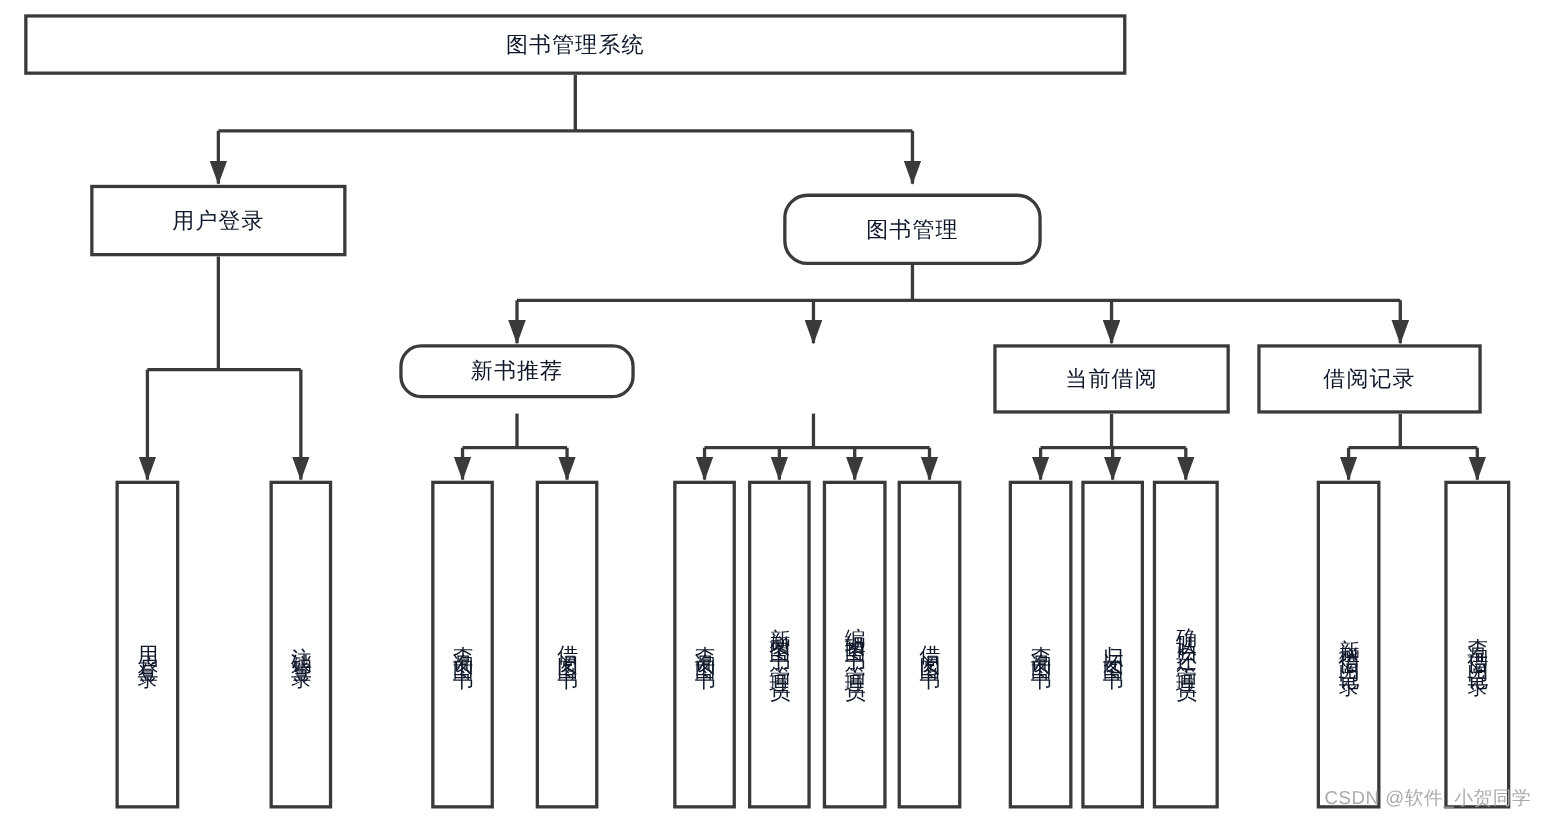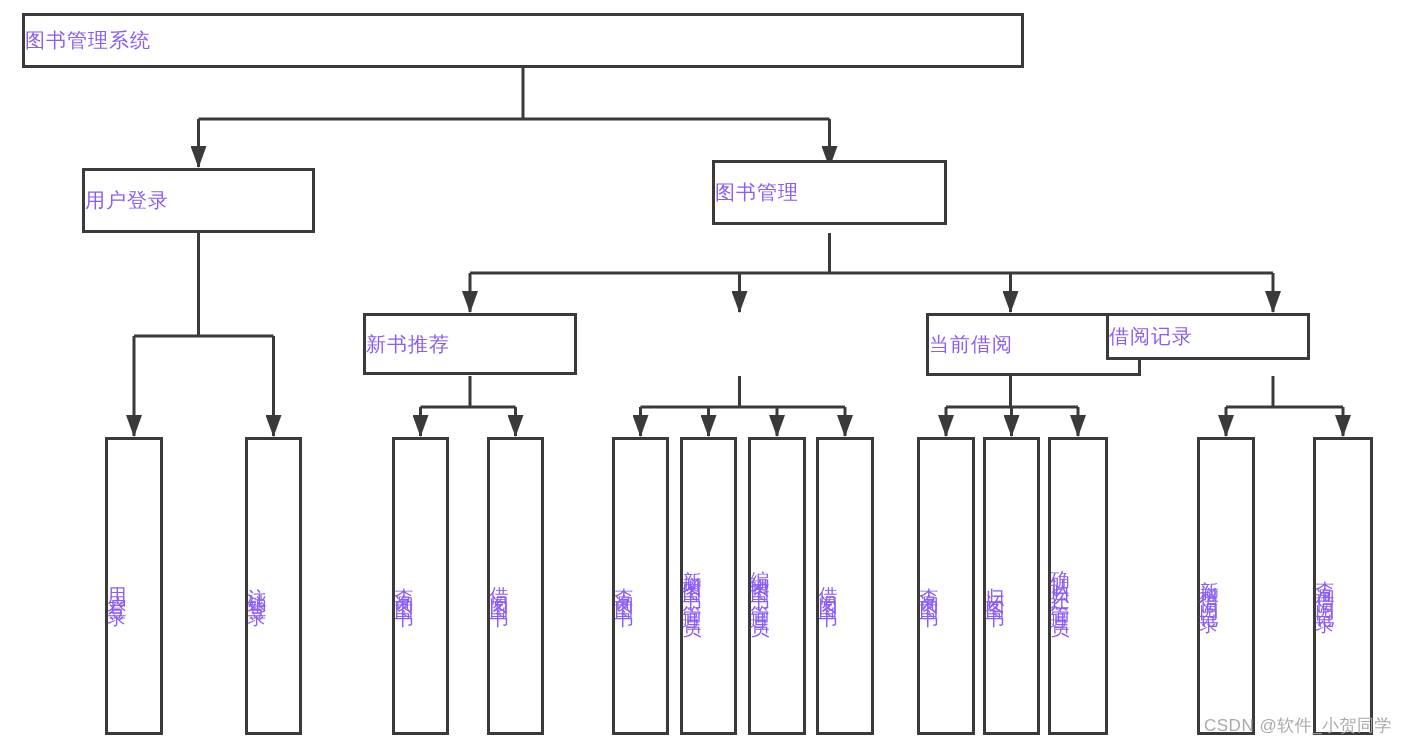--- a/index.html
+++ b/index.html
@@ -2,22 +2,22 @@
 <html><head>
 <meta charset="utf-8">
 <style>
   html,body { margin:0; padding:0; background:#ffffff; }
   .canvas {
     position:relative; width:1405px; height:747px; background:#ffffff;
     font-family:"Liberation Sans","DejaVu Sans",sans-serif; overflow:hidden;
   }
   .box {
     position:absolute; box-sizing:border-box; background:#ffffff;
-    border:3px solid #3a3a3a; display:flex; align-items:center; 
-    color:#8b5cf6; z-index:2;
+    border:3px solid #3a3a3a; display:flex; align-items:center; justify-content:center;
+    color:#0f172a; z-index:2;
   }
   .hlabel { font-size:20px; letter-spacing:1px; white-space:nowrap; }
   .vtext {
     writing-mode:vertical-rl; text-orientation:mixed;
     font-size:19px; line-height:1; letter-spacing:7px; white-space:nowrap;
   }
   .connectors { position:absolute; left:0; top:0; z-index:1; pointer-events:none; }
   .watermark {
     position:absolute; left:1188px; top:714px; z-index:5;
     font-size:17px; color:rgba(165,165,165,0.95); white-space:nowrap; letter-spacing:0.5px;margin-left:16px;
@@ -83,31 +83,31 @@
     </g>
   </svg>
 
   <div class="box" style="left:22px; top:13px; width:1002px; height:55px;">
     <span class="hlabel">图书管理系统</span>
   </div>
 
   <div class="box" style="left:82px; top:168px; width:233px; height:65px;">
     <span class="hlabel">用户登录</span>
   </div>
-  <div class="box" style="left:712px; top:160px; width:235px; height:65px;">
+  <div class="box" style="left:712px; top:176px; width:235px; height:65px;border-radius:22px;">
     <span class="hlabel">图书管理</span>
   </div>
 
-  <div class="box" style="left:363px; top:313px; width:214px; height:62px;">
+  <div class="box" style="left:363px; top:313px; width:214px; height:49px;border-radius:20px;">
     <span class="hlabel">新书推荐</span>
   </div>
-  <div class="box" style="left:903px; top:313px; width:215px; height:63px;margin-left:23px;">
+  <div class="box" style="left:903px; top:313px; width:215px; height:63px;">
     <span class="hlabel">当前借阅</span>
   </div>
-  <div class="box" style="left:1106px; top:313px; width:204px; height:47px;">
+  <div class="box" style="left:1143px; top:313px; width:204px; height:63px;">
     <span class="hlabel">借阅记录</span>
   </div>
 
   <div class="box" style="left:105px; top:437px; width:58px; height:298px;">
     <span class="vtext">用户登录</span>
   </div>
   <div class="box" style="left:245px; top:437px; width:57px; height:298px;">
     <span class="vtext">注销登录</span>
   </div>
 

